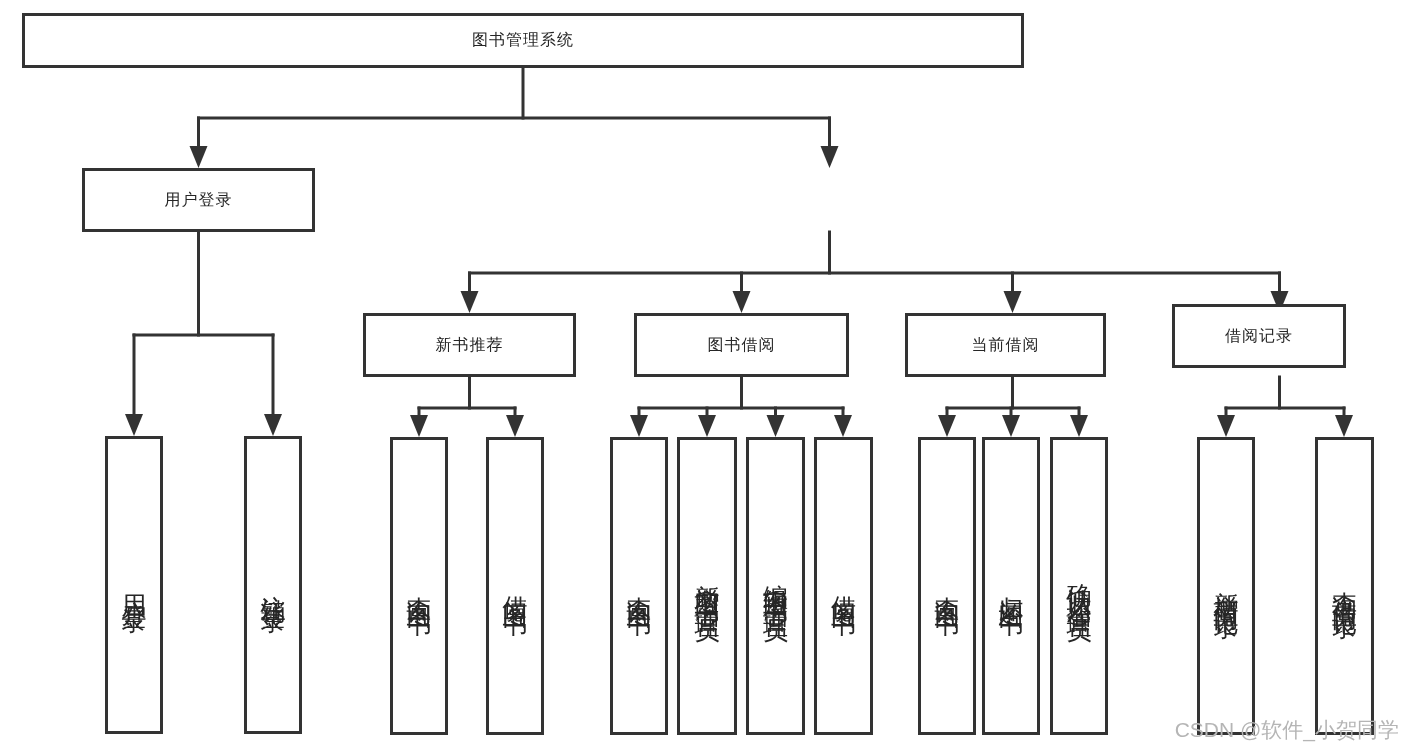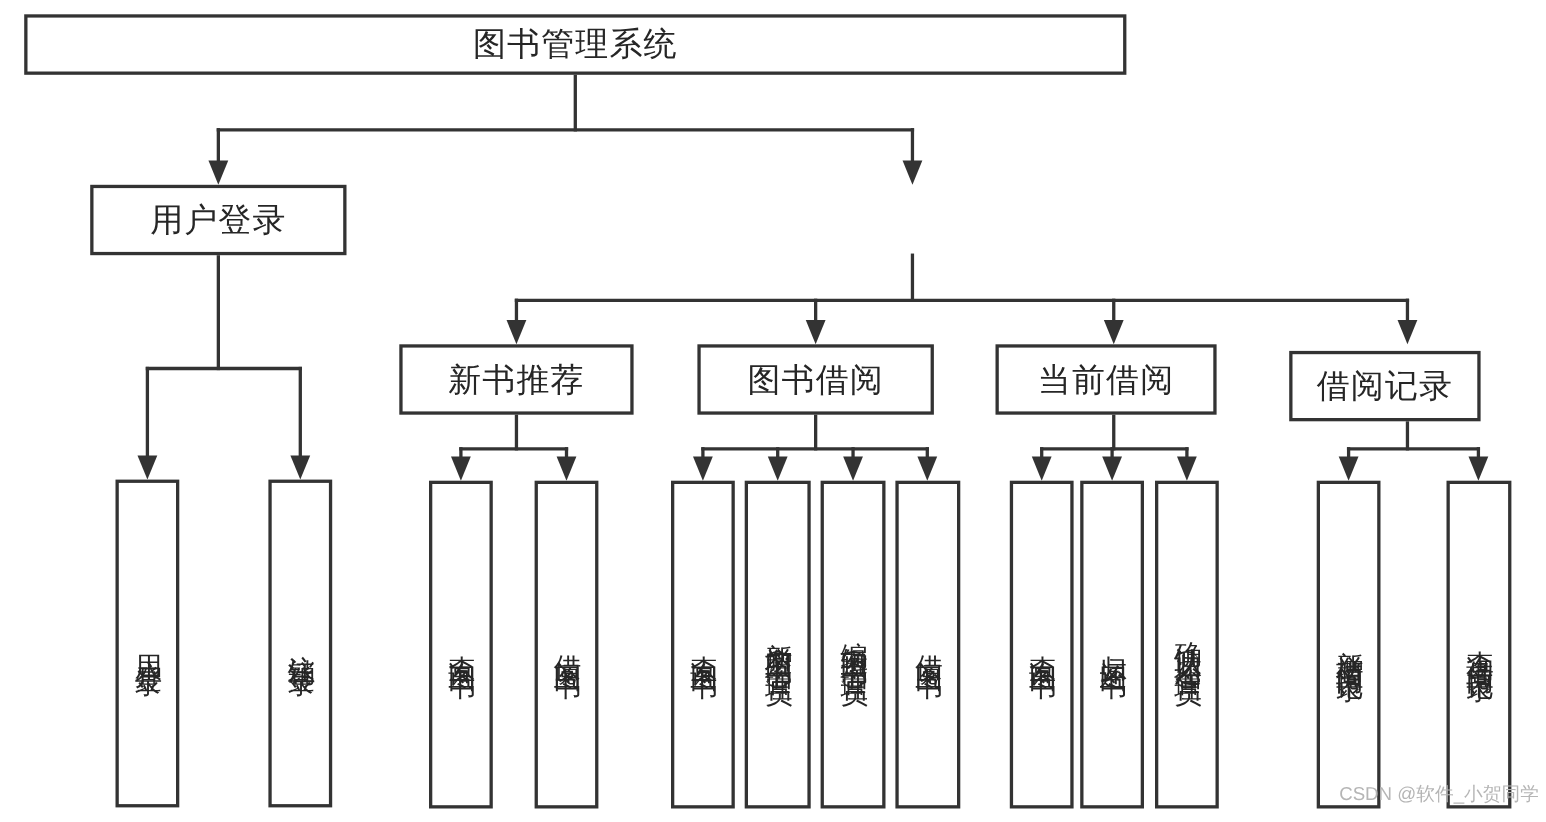--- a/index.html
+++ b/index.html
@@ -22,36 +22,36 @@
     box-sizing:border-box;
     border:3px solid var(--line);
     background:var(--bg);
     display:flex;
     align-items:center;
     justify-content:center;
     color:var(--text);
     z-index:2;
   }
   .node.h span{
-    font-size:30px;
+    font-size:16px;
     letter-spacing:1px;
     white-space:nowrap;
   }
   .node.v span{
     writing-mode:vertical-rl;
     text-orientation:mixed;
     font-size:25px;
     letter-spacing:5px;
     line-height:1;
   }
   .watermark{
     position:absolute;
     right:6px;
-    bottom:14px;
-    font-size:17px;
+    bottom:3px;
+    font-size:21px;
     color:var(--wm);
     z-index:3;
     white-space:nowrap;
   }
 </style>
 </head>
 <body>
 
 <div class="canvas">
 
@@ -120,21 +120,21 @@
 
   <div class="node h" style="left:363px;top:313px;width:213px;height:64px">
     <span>新书推荐</span>
   </div>
   <div class="node h" style="left:634px;top:313px;width:215px;height:64px">
     <span>图书借阅</span>
   </div>
   <div class="node h" style="left:905px;top:313px;width:201px;height:64px">
     <span>当前借阅</span>
   </div>
-  <div class="node h" style="left:1172px;top:319px;width:174px;height:64px">
+  <div class="node h" style="left:1172px;top:304px;width:174px;height:64px">
     <span>借阅记录</span>
   </div>
 
   <div class="node v" style="left:105px;top:436px;width:58px;height:298px">
     <span>用户登录</span>
   </div>
   <div class="node v" style="left:244px;top:436px;width:58px;height:298px">
     <span>注销登录</span>
   </div>
 

